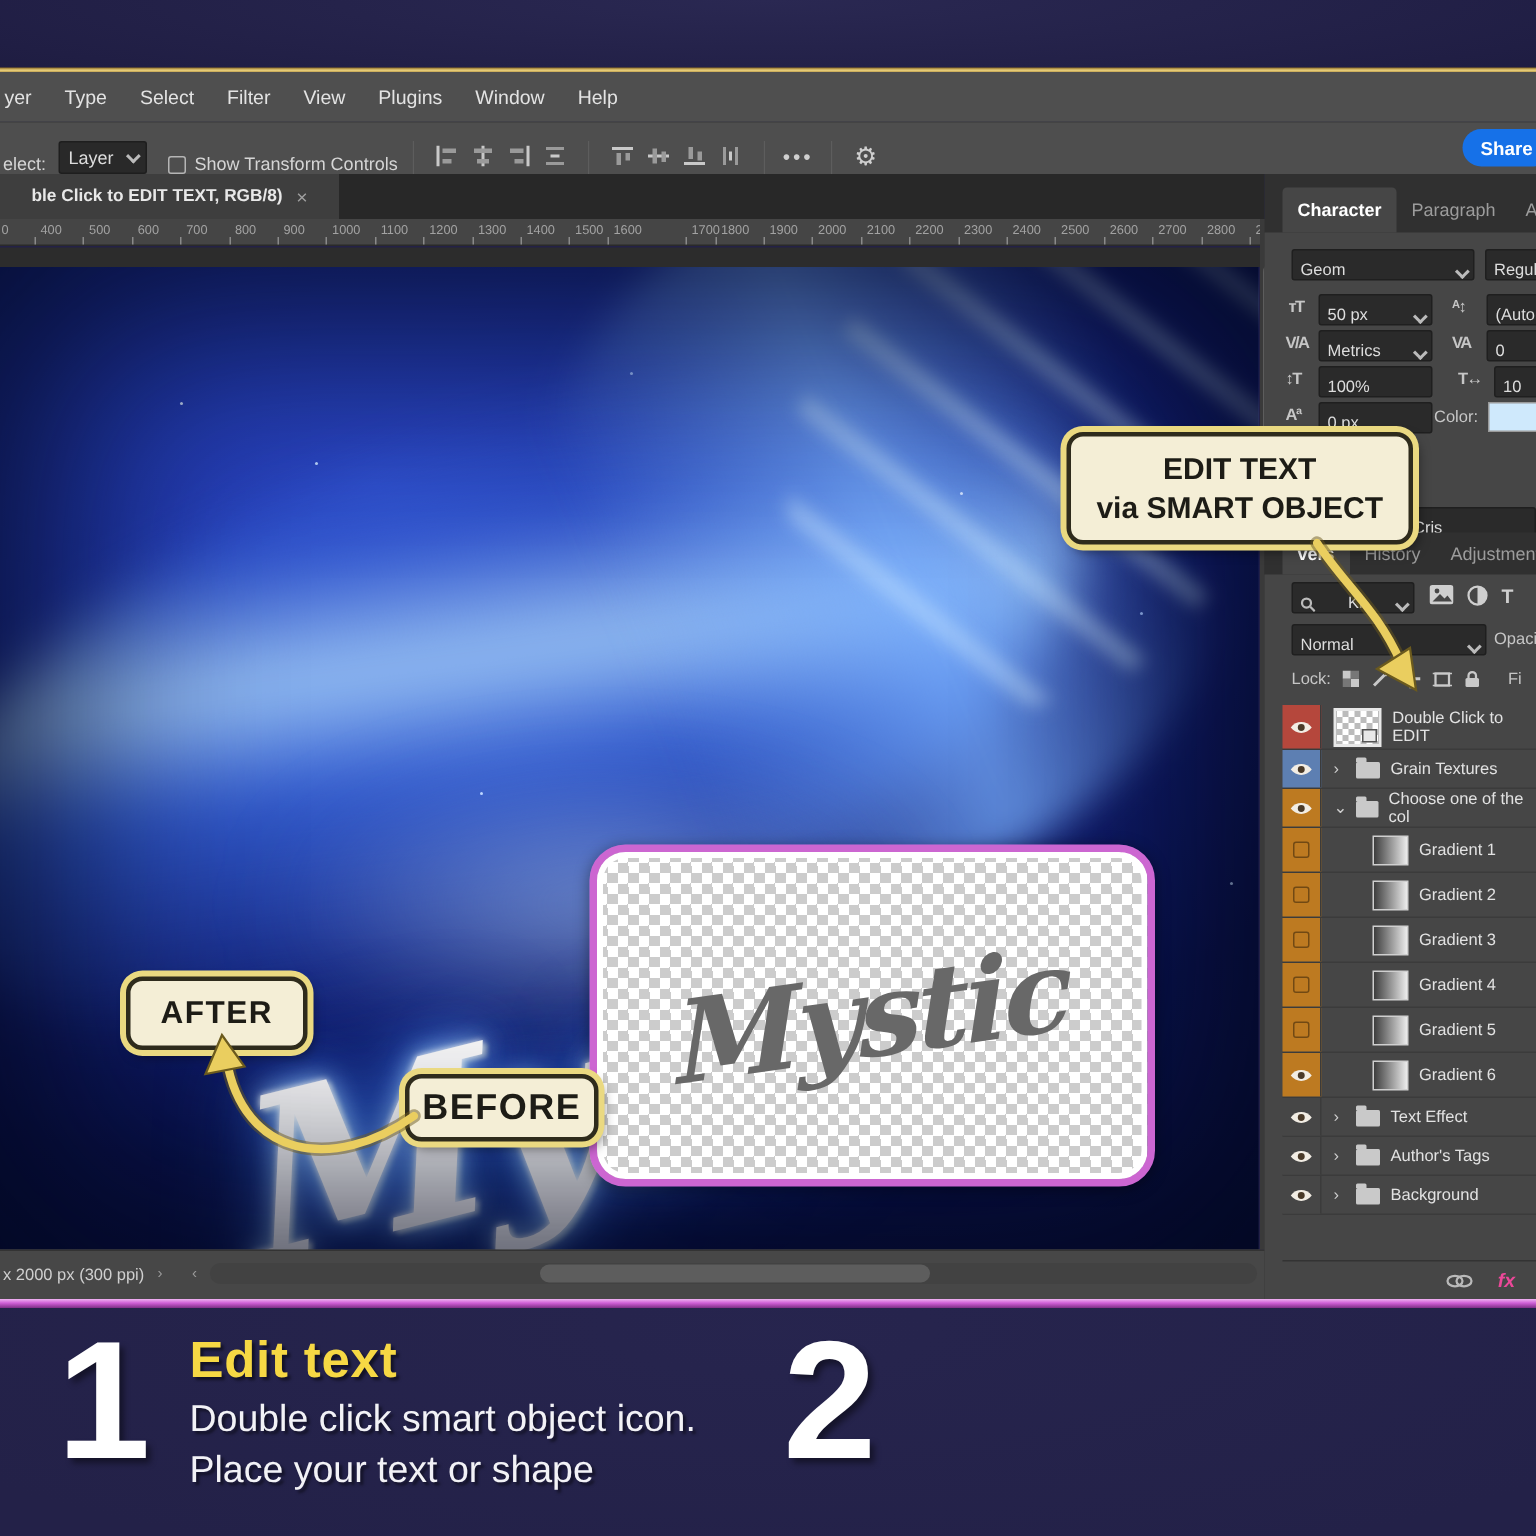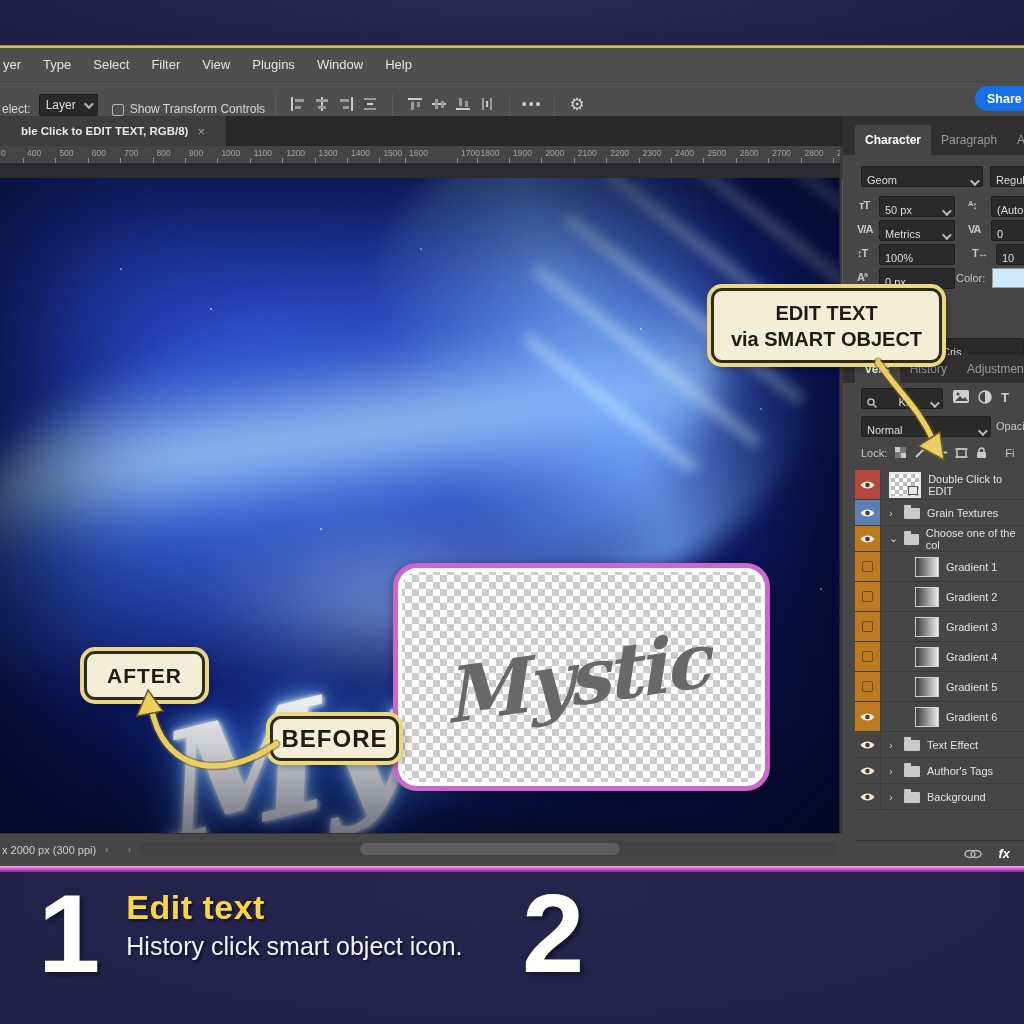--- a/index.html
+++ b/index.html
@@ -127,21 +127,21 @@
   .lbody { display:flex; align-items:center; gap:7px; padding-left:8px; color:#e2e2e2; font-size:11px; flex:1; }
   .disc { color:#cfcfcf; font-size:11px; width:8px; }
   .folder { position:relative; width:16px; height:11px; background:#c9c9c9; border-radius:1px; margin-top:2px; }
   .folder::before { content:""; position:absolute; left:0; top:-3px; width:7px; height:3px; background:#c9c9c9; border-radius:1px 1px 0 0; }
   .sthumb { position:relative; width:34px; height:26px; border:2px solid #e8e8e8; margin:2px 0;
     background:repeating-conic-gradient(#bbb 0% 25%, #fff 0% 50%) 0 0 / 8px 8px; }
   .sbadge { position:absolute; right:1px; bottom:1px; width:10px; height:9px; background:#e8e8e8; border:1px solid #555; }
   .gthumb { width:24px; height:20px; border:1px solid #cfcfcf; margin:4px 0 4px 26px;
     background:linear-gradient(90deg, #3d3d3d, #ececec); }
   .lfooter { position:absolute; left:855px; top:840px; width:169px; height:26px; border-top:1px solid #333;
-    display:flex; justify-content:flex-end; align-items:center; gap:16px; padding-right:14px; color:#ffffff;
+    display:flex; justify-content:flex-end; align-items:center; gap:16px; padding-right:14px; color:#ec4899;
     font-size:13px; font-style:italic; font-weight:bold; }
 
   
   .step { position:absolute; display:flex; gap:26px; color:#fff; }
   .step1 { left:38px; top:888px; } .step2 { left:522px; top:888px; }
   .stepnum { font-size:112px; font-weight:800; line-height:.82; text-shadow:3px 3px 4px rgba(0,0,0,.45); }
   .steptitle { font-size:34px; font-weight:800; color:#f6d844; letter-spacing:.5px; text-shadow:2px 2px 2px rgba(0,0,0,.5); }
   .stepline { font-size:25px; color:#f2f2f6; margin-top:5px; text-shadow:2px 2px 2px rgba(0,0,0,.5); }
 
   svg.mini { display:block; }
@@ -609,21 +609,22 @@
     <span>fx</span>
   </div>
 
   <div class="magenta-line"></div>
   <div class="band-bottom"></div>
 
   <div class="step step1">
     <div class="stepnum">1</div>
     <div>
       <div class="steptitle">Edit text</div>
-      <div class="stepline">History click smart object icon.</div>
+      <div class="stepline">Double click smart object icon.</div>
+      <div class="stepline">Place your text or shape</div>
     </div>
   </div>
   <div class="step step2">
     <div class="stepnum">2</div>
   </div>
 
   <div class="callout edit-callout">
     <span>EDIT TEXT</span>
     <span>via SMART OBJECT</span>
   </div>

